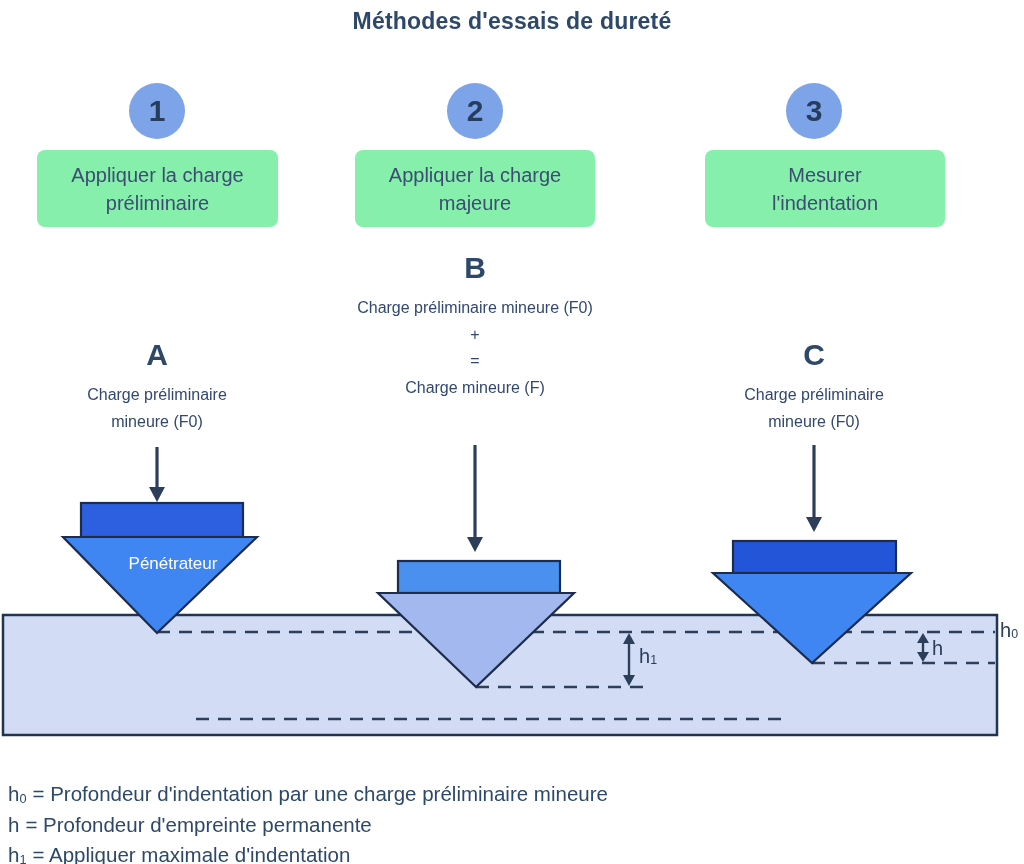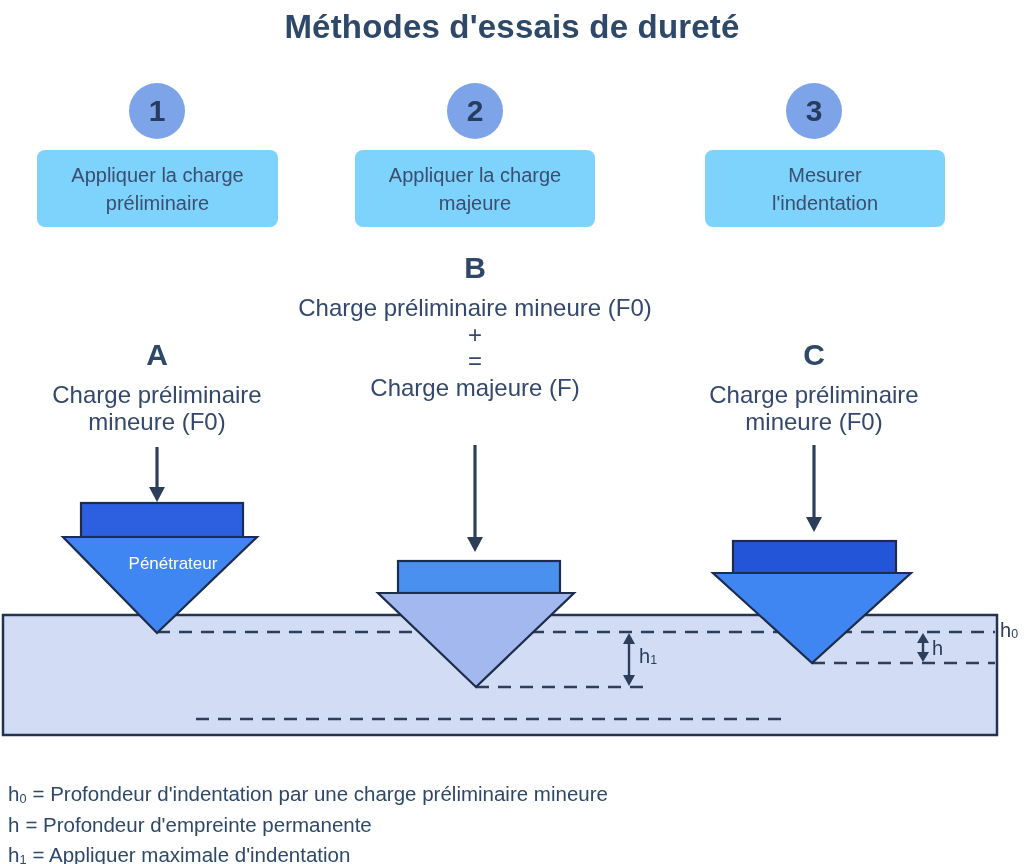--- a/index.html
+++ b/index.html
@@ -3,37 +3,37 @@
 <meta charset="utf-8">
 <style>
   html,body{margin:0;padding:0;background:#ffffff;}
   #stage{
     position:relative;width:1024px;height:864px;background:#ffffff;
     font-family:"Liberation Sans","DejaVu Sans",sans-serif;
     color:#2d4868;overflow:hidden;
   }
   .title{
     position:absolute;left:0;top:8px;width:1024px;text-align:center;
-    font-size:33px;font-weight:700;color:#2d4868;letter-spacing:.2px;
+    font-size:23px;font-weight:700;color:#2d4868;letter-spacing:.2px;
   }
   .step-circle{
     position:absolute;top:83px;width:56px;height:56px;border-radius:50%;
     background:#7da4e8;display:flex;align-items:center;justify-content:center;
     font-size:30px;font-weight:600;color:#273d60;
   }
   .c1{left:129px;} .c2{left:447px;} .c3{left:786px;}
   .step-box{
-    position:absolute;top:150px;height:77px;border-radius:8px;background:#7dd3fc;
+    position:absolute;top:150px;height:77px;border-radius:8px;background:#86efac;
     display:flex;flex-direction:column;align-items:center;justify-content:center;
     font-size:20px;color:#3b4e70;line-height:28px;text-align:center;
   }
   .b1{left:37px;width:241px;} .b2{left:355px;width:240px;} .b3{left:694px;width:240px;margin-left:11px;}
   .section{position:absolute;text-align:center;color:#33486c;}
   .section .heading{font-size:30px;font-weight:700;color:#2d4868;margin-bottom:10px;}
-  .section .line{font-size:24px;line-height:26.5px;}
+  .section .line{font-size:16px;line-height:26.5px;}
   .sec-a{left:17px;top:338px;width:280px;}
   .sec-b{left:280px;top:251px;width:390px;}
   .sec-c{left:674px;top:338px;width:280px;}
   #diagram-svg{position:absolute;left:0;top:430px;}
   .overlay-label{position:absolute;font-size:20px;color:#2c3e5a;white-space:nowrap;}
   .indenter-text{
     position:absolute;left:108px;top:554px;width:130px;text-align:center;
     font-size:17px;color:#ffffff;
   }
   sub{font-size:0.62em;vertical-align:baseline;position:relative;top:0.12em;}
@@ -75,21 +75,21 @@
     <div class="heading">A</div>
     <div class="line">Charge préliminaire</div>
     <div class="line">mineure (F0)</div>
   </div>
 
   <div class="section sec-b">
     <div class="heading">B</div>
     <div class="line">Charge préliminaire mineure (F0)</div>
     <div class="line">+</div>
     <div class="line">=</div>
-    <div class="line">Charge majeure (F)</div>
+    <div class="line">Charge mineure (F)</div>
   </div>
 
   <div class="section sec-c">
     <div class="heading">C</div>
     <div class="line">Charge préliminaire</div>
     <div class="line">mineure (F0)</div>
   </div>
 
   <svg id="diagram-svg" width="1024" height="334" viewBox="0 430 1024 334" xmlns="http://www.w3.org/2000/svg">
 

